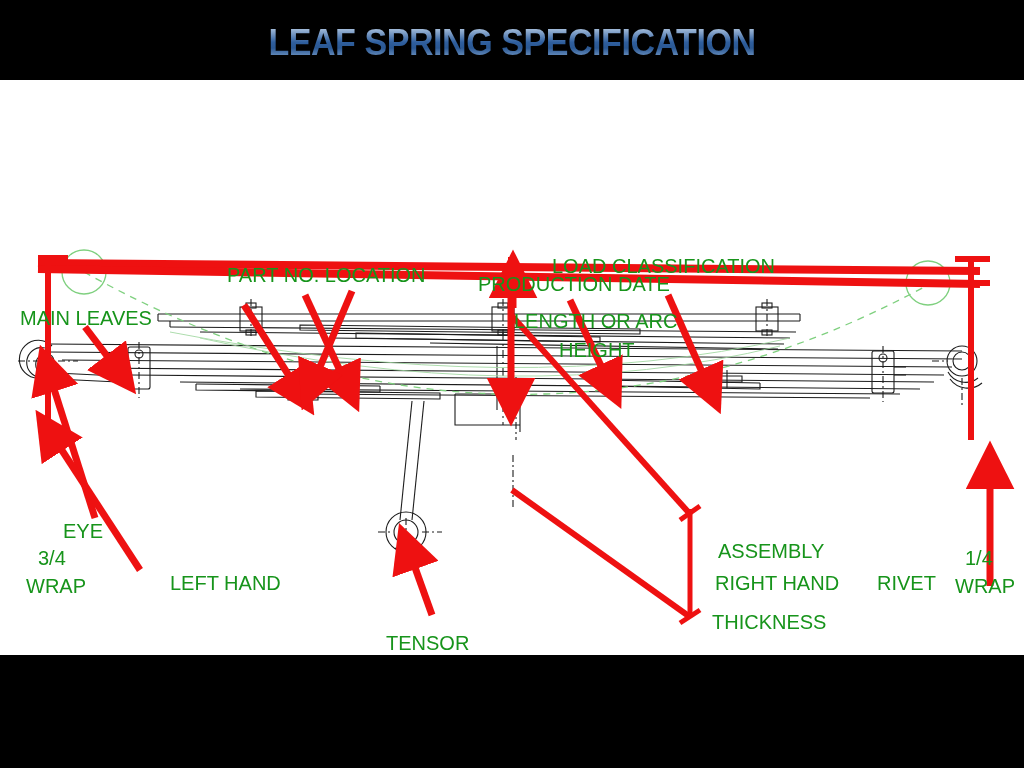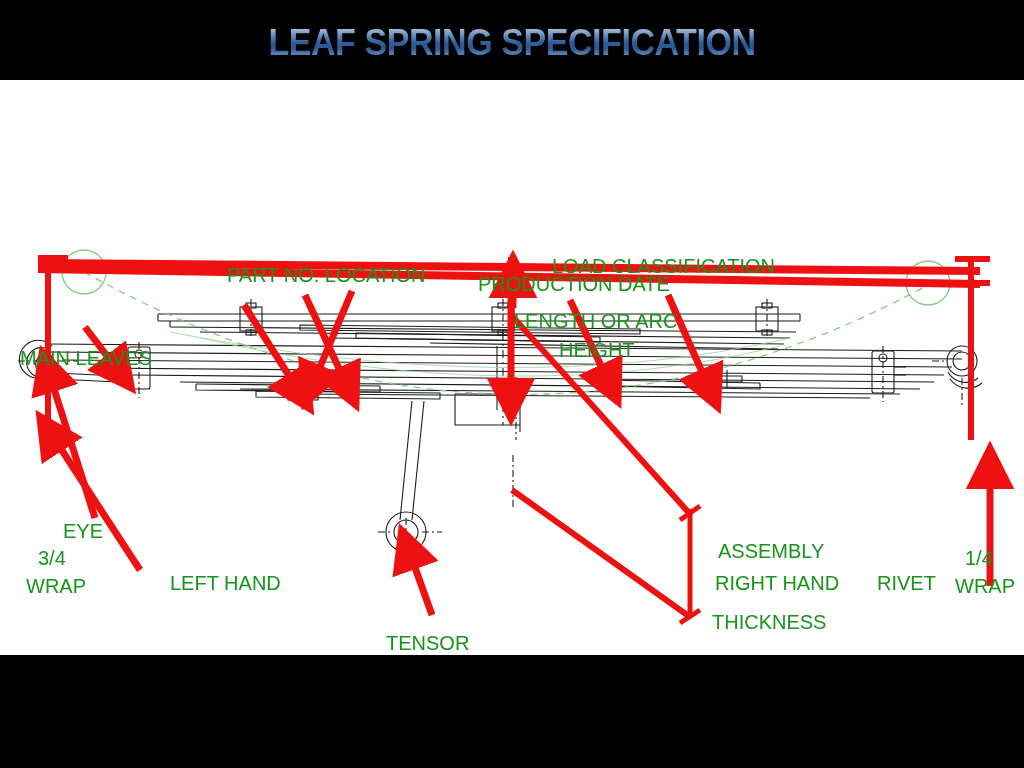--- a/index.html
+++ b/index.html
@@ -265,21 +265,21 @@
 
         <path d="M95,438 L48,290" stroke-width="7" marker-end="url(#ah)"></path>
         <path d="M140,490 L50,352" stroke-width="7" marker-end="url(#ah)"></path>
 
         <path d="M432,535 L408,468" stroke-width="7" marker-end="url(#ah)"></path>
 
         <path d="M990,506 L990,387" stroke-width="7" marker-end="url(#ah)"></path>
       </g>
     </svg>
 
-    <div class="lbl" style="left:20px; top:228px;margin-top:40px;">MAIN LEAVES</div>
+    <div class="lbl" style="left:20px; top:228px;">MAIN LEAVES</div>
 
 
     <div class="lbl" style="left:219px; top:185px;margin-left:8px;">PART NO. LOCATION</div>
 
 
     <div class="lbl" style="left:478px; top:194px;">PRODUCTION DATE</div>
 
     <div class="lbl" style="left:552px; top:176px;">LOAD CLASSIFICATION</div>
 
     <div class="lbl" style="left:514px; top:231px;">LENGTH OR ARC</div>

